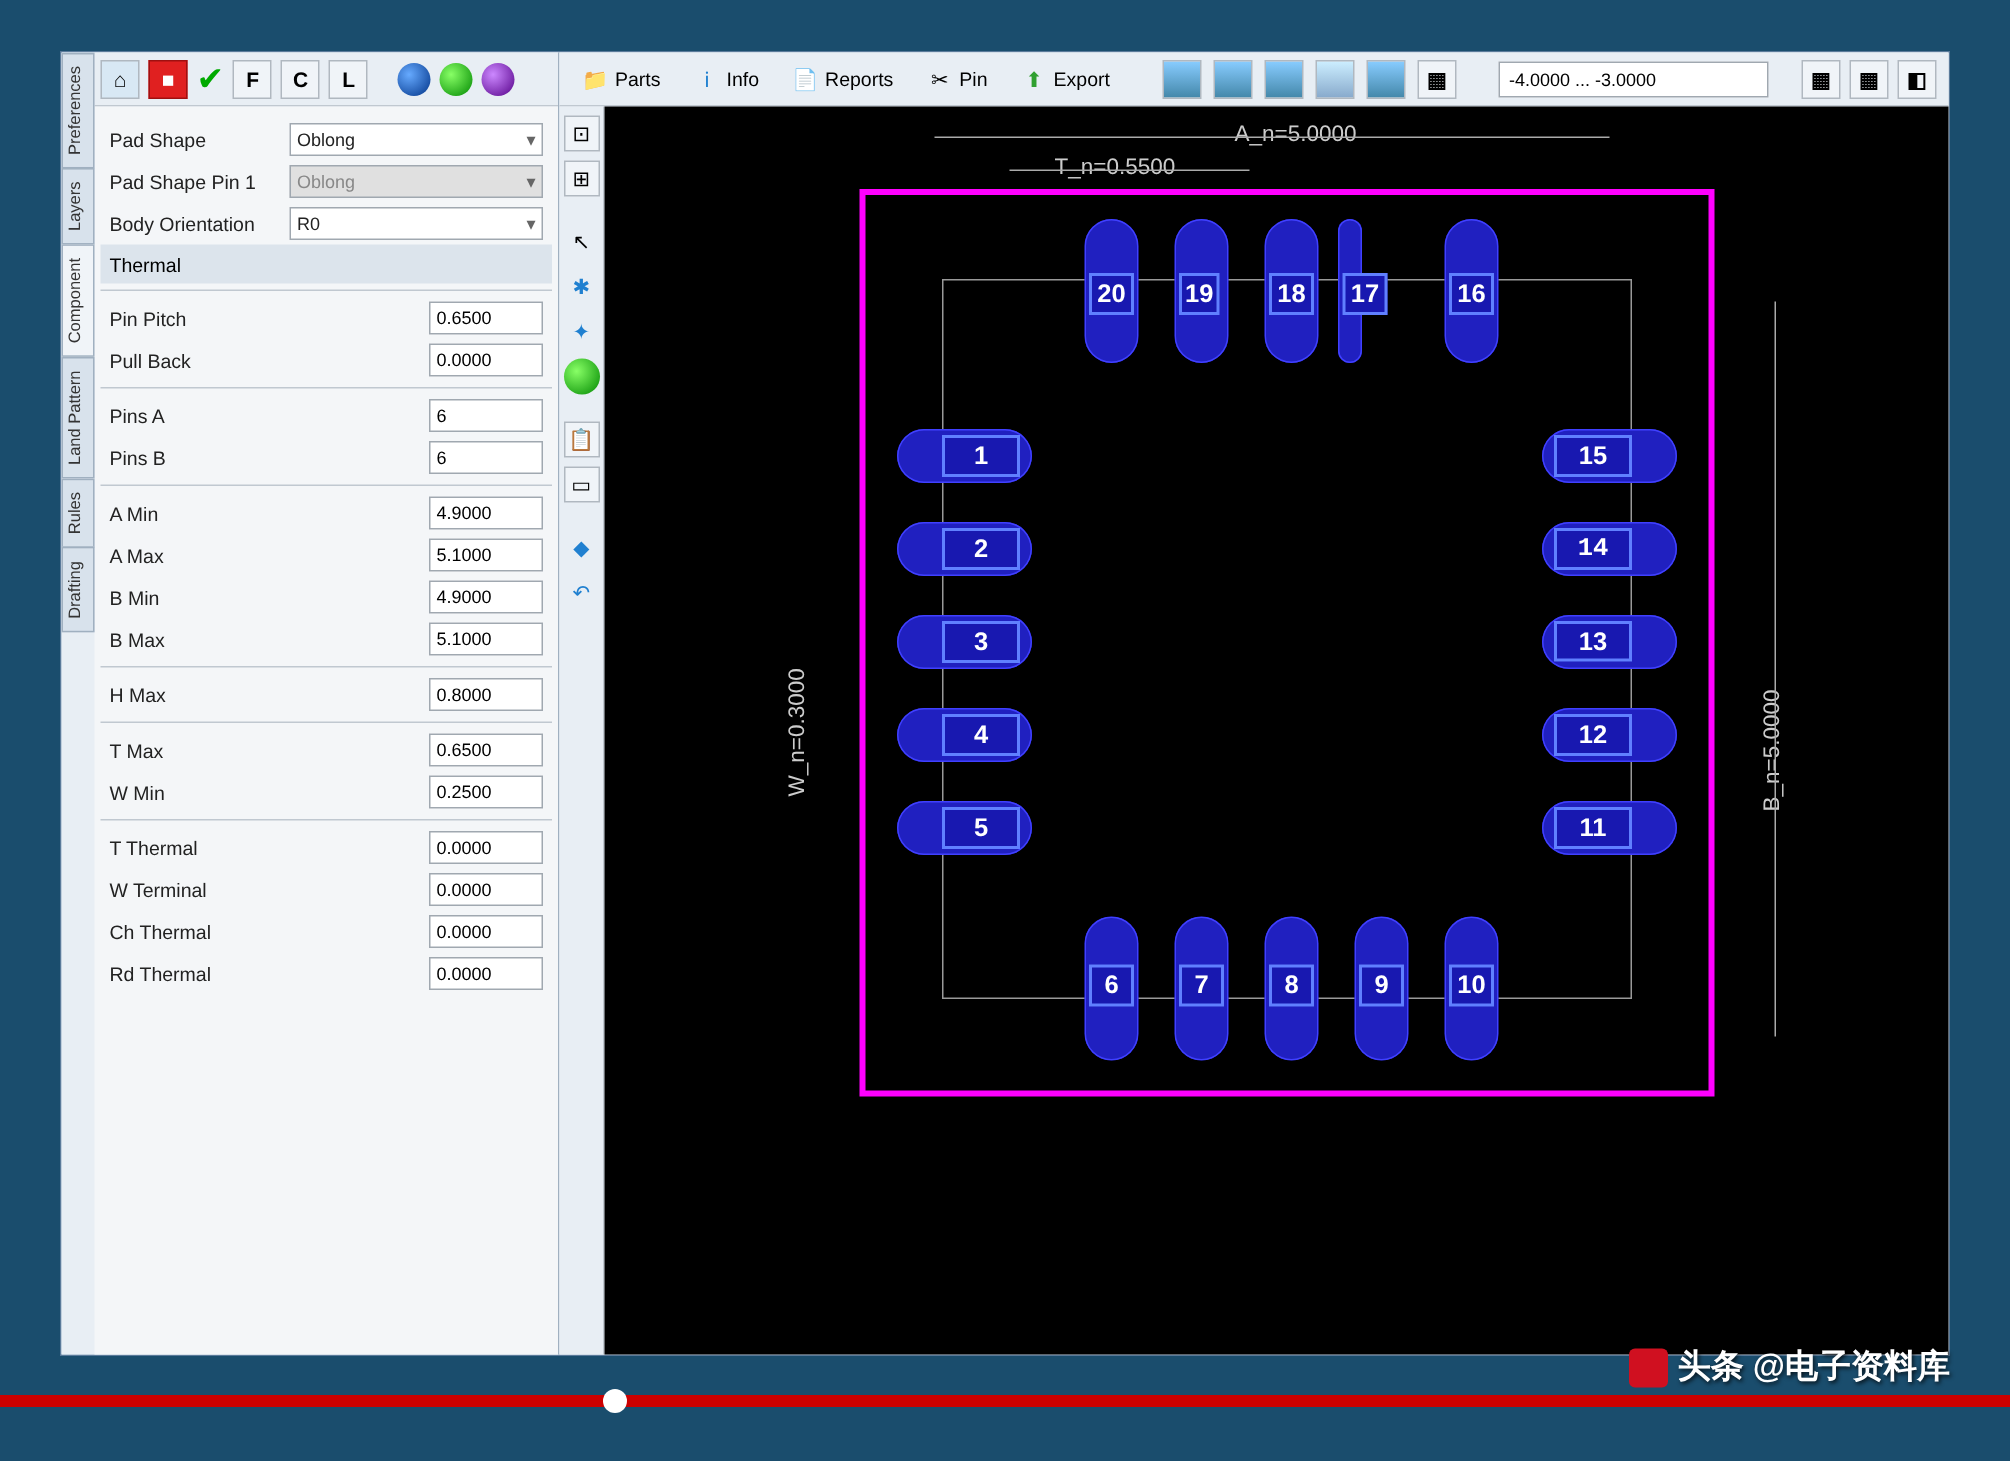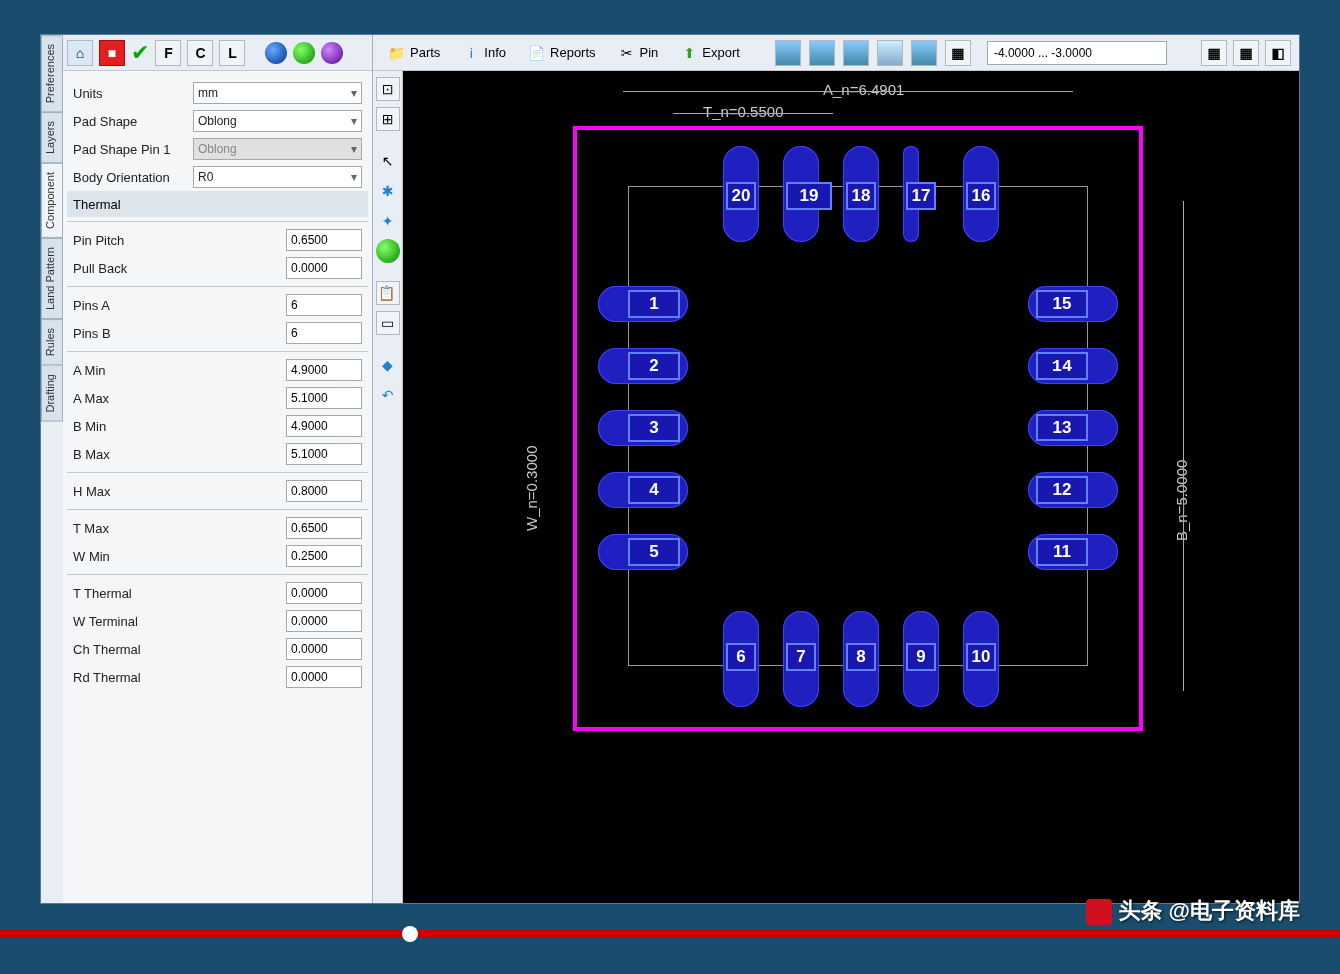--- a/index.html
+++ b/index.html
@@ -22,21 +22,21 @@
 .prop-select.disabled { background: #e0e0e0; color: #888; }
 .prop-select::after { content: '▾'; color: #666; }
 .prop-input { width: 76px; height: 22px; border: 1px solid #a0a8b0; background: #fff; padding: 0 4px; font-size: 12px; margin-left: auto; }
 .prop-sep { height: 1px; background: #c0c8d0; margin: 4px 0; }
 .prop-group-head { height: 26px; background: #dce4ec; padding: 0 6px; display: flex; align-items: center; font-size: 13px; }
 
 .right-panel { flex: 1; display: flex; flex-direction: column; background: #e8eef4; }
 .toolbar-right { height: 36px; display: flex; gap: 8px; align-items: center; padding: 4px 8px; border-bottom: 1px solid #c0c8d0; background: #e8eef4; }
 .tbr-btn { display: flex; align-items: center; gap: 4px; height: 26px; padding: 0 6px; font-size: 13px; cursor: pointer; border: 1px solid transparent; }
 .tbr-icon { width: 18px; height: 18px; display: inline-flex; align-items: center; justify-content: center; font-size: 14px; }
-.coord-box { width: 180px; height: 24px; border: 1px solid #a0a8b0; background: #fff; padding: 0 6px; font-size: 12px; display: flex; align-items: center; margin-left: 8px; }
+.coord-box { width: 180px; height: 24px; border: 1px solid #a0a8b0; background: #fff; padding: 0 6px; font-size: 12px; display: flex; align-items: center; margin-left: 20px; }
 .tool-strip { width: 30px; background: #e8eef4; border-right: 1px solid #c0c8d0; display: flex; flex-direction: column; gap: 6px; padding: 6px 2px; align-items: center; }
 .ts-btn { width: 24px; height: 24px; border: 1px solid #b0b8c0; background: #f0f4f8; display: flex; align-items: center; justify-content: center; cursor: pointer; font-size: 14px; }
 .canvas-wrap { flex: 1; display: flex; }
 .canvas { flex: 1; background: #000; position: relative; overflow: hidden; }
 .dim-label { position: absolute; color: #ccc; font-size: 15px; white-space: nowrap; }
 .dim-line { position: absolute; background: #aaa; }
 .outline { position: absolute; border: 4px solid #ff00ff; }
 .body-box { position: absolute; border: 1px solid #999; }
 .pad { position: absolute; background: #2020c0; box-shadow: 0 0 0 1px #4040ff inset; }
 .pad-label-box { position: absolute; border: 2px solid #6080ff; background: #1818b0; color: #fff; display: flex; align-items: center; justify-content: center; font-size: 17px; font-weight: bold; }
@@ -69,26 +69,20 @@
         <div class="tb-btn">F</div>
         <div class="tb-btn">C</div>
         <div class="tb-btn">L</div>
         <div style="width:8px;"></div>
         <div class="tb-ball" style="background:radial-gradient(circle at 35% 35%,#6af,#038);"></div>
         <div class="tb-ball" style="background:radial-gradient(circle at 35% 35%,#8f6,#080);"></div>
         <div class="tb-ball" style="background:radial-gradient(circle at 35% 35%,#c8f,#508);"></div>
       </div>
       <div class="props">
         <div class="prop-row">
-            <span class="prop-label">Units</span>
-            <div class="prop-select">
-              <span>mm</span>
-            </div>
-          </div>
-        <div class="prop-row">
             <span class="prop-label">Pad Shape</span>
             <div class="prop-select">
               <span>Oblong</span>
             </div>
           </div>
         <div class="prop-row">
             <span class="prop-label">Pad Shape Pin 1</span>
             <div class="prop-select disabled">
               <span>Oblong</span>
             </div>
@@ -217,21 +211,21 @@
         <div class="ts-btn" style="border-radius:50%;background:radial-gradient(circle at 35% 35%,#8f6,#080);border:none;"></div>
         <div style="height:6px;"></div>
         <div class="ts-btn" style="color:#555;">📋</div>
         <div class="ts-btn">▭</div>
         <div style="height:6px;"></div>
         <div class="ts-btn" style="border:none;background:none;color:#2080d0;">◆</div>
         <div class="ts-btn" style="border:none;background:none;color:#2080d0;">↶</div>
       </div>
       <div class="canvas">
 
-        <div class="dim-label" style="top:10px;left:420px;">A_n=6.4901</div>
+        <div class="dim-label" style="top:10px;left:420px;">A_n=5.0000</div>
         <div class="dim-line" style="top:20px;left:220px;width:450px;height:1px;"></div>
         <div class="dim-label" style="top:32px;left:300px;">T_n=0.5500</div>
         <div class="dim-line" style="top:42px;left:270px;width:160px;height:1px;"></div>
         <div class="dim-label" style="top:460px;left:120px;transform:rotate(-90deg);transform-origin:left top;">W_n=0.3000</div>
         <div class="dim-label" style="top:470px;left:770px;transform:rotate(-90deg);transform-origin:left top;">B_n=5.0000</div>
         <div class="dim-line" style="top:130px;left:780px;width:1px;height:490px;"></div>
 
         <div class="outline" style="top:55px;left:170px;width:570px;height:605px;"></div>
 
         <div class="body-box" style="top:115px;left:225px;width:460px;height:480px;"></div>
@@ -264,26 +258,26 @@
             <div class="pad pad-h" style="left: 625px; top: 401px; width: 90px; height: 36px; border-radius: 18px;">
               <div class="pad-label-box" style="width: 52px; height: 28px; top: 4px; left: 8px;">12</div>
             </div>
             <div class="pad pad-h" style="left: 625px; top: 463px; width: 90px; height: 36px; border-radius: 18px;">
               <div class="pad-label-box" style="width: 52px; height: 28px; top: 4px; left: 8px;">11</div>
             </div>
             <div class="pad pad-v" style="left: 320px; top: 75px; width: 36px; height: 96px; border-radius: 18px;">
               <div class="pad-label-box" style="width: 30px; height: 28px; left: 3px; top: 36px;">20</div>
             </div>
             <div class="pad pad-v" style="left: 380px; top: 75px; width: 36px; height: 96px; border-radius: 18px;">
-              <div class="pad-label-box" style="width: 46px; height: 28px; left: 3px; top: 36px;">19</div>
+              <div class="pad-label-box" style="width: 27px; height: 28px; left: 3px; top: 36px;">19</div>
             </div>
             <div class="pad pad-v" style="left: 440px; top: 75px; width: 36px; height: 96px; border-radius: 18px;">
               <div class="pad-label-box" style="width: 30px; height: 28px; left: 3px; top: 36px;">18</div>
             </div>
-            <div class="pad pad-v" style="left: 500px; top: 75px; width: 16px; height: 96px; border-radius: 18px;">
+            <div class="pad pad-v" style="left: 489px; top: 75px; width: 16px; height: 96px; border-radius: 18px;">
               <div class="pad-label-box" style="width: 30px; height: 28px; left: 3px; top: 36px;">17</div>
             </div>
             <div class="pad pad-v" style="left: 560px; top: 75px; width: 36px; height: 96px; border-radius: 18px;">
               <div class="pad-label-box" style="width: 30px; height: 28px; left: 3px; top: 36px;">16</div>
             </div>
             <div class="pad pad-v" style="left: 320px; top: 540px; width: 36px; height: 96px; border-radius: 18px;">
               <div class="pad-label-box" style="width: 30px; height: 28px; left: 3px; top: 32px;">6</div>
             </div>
             <div class="pad pad-v" style="left: 380px; top: 540px; width: 36px; height: 96px; border-radius: 18px;">
               <div class="pad-label-box" style="width: 30px; height: 28px; left: 3px; top: 32px;">7</div>

